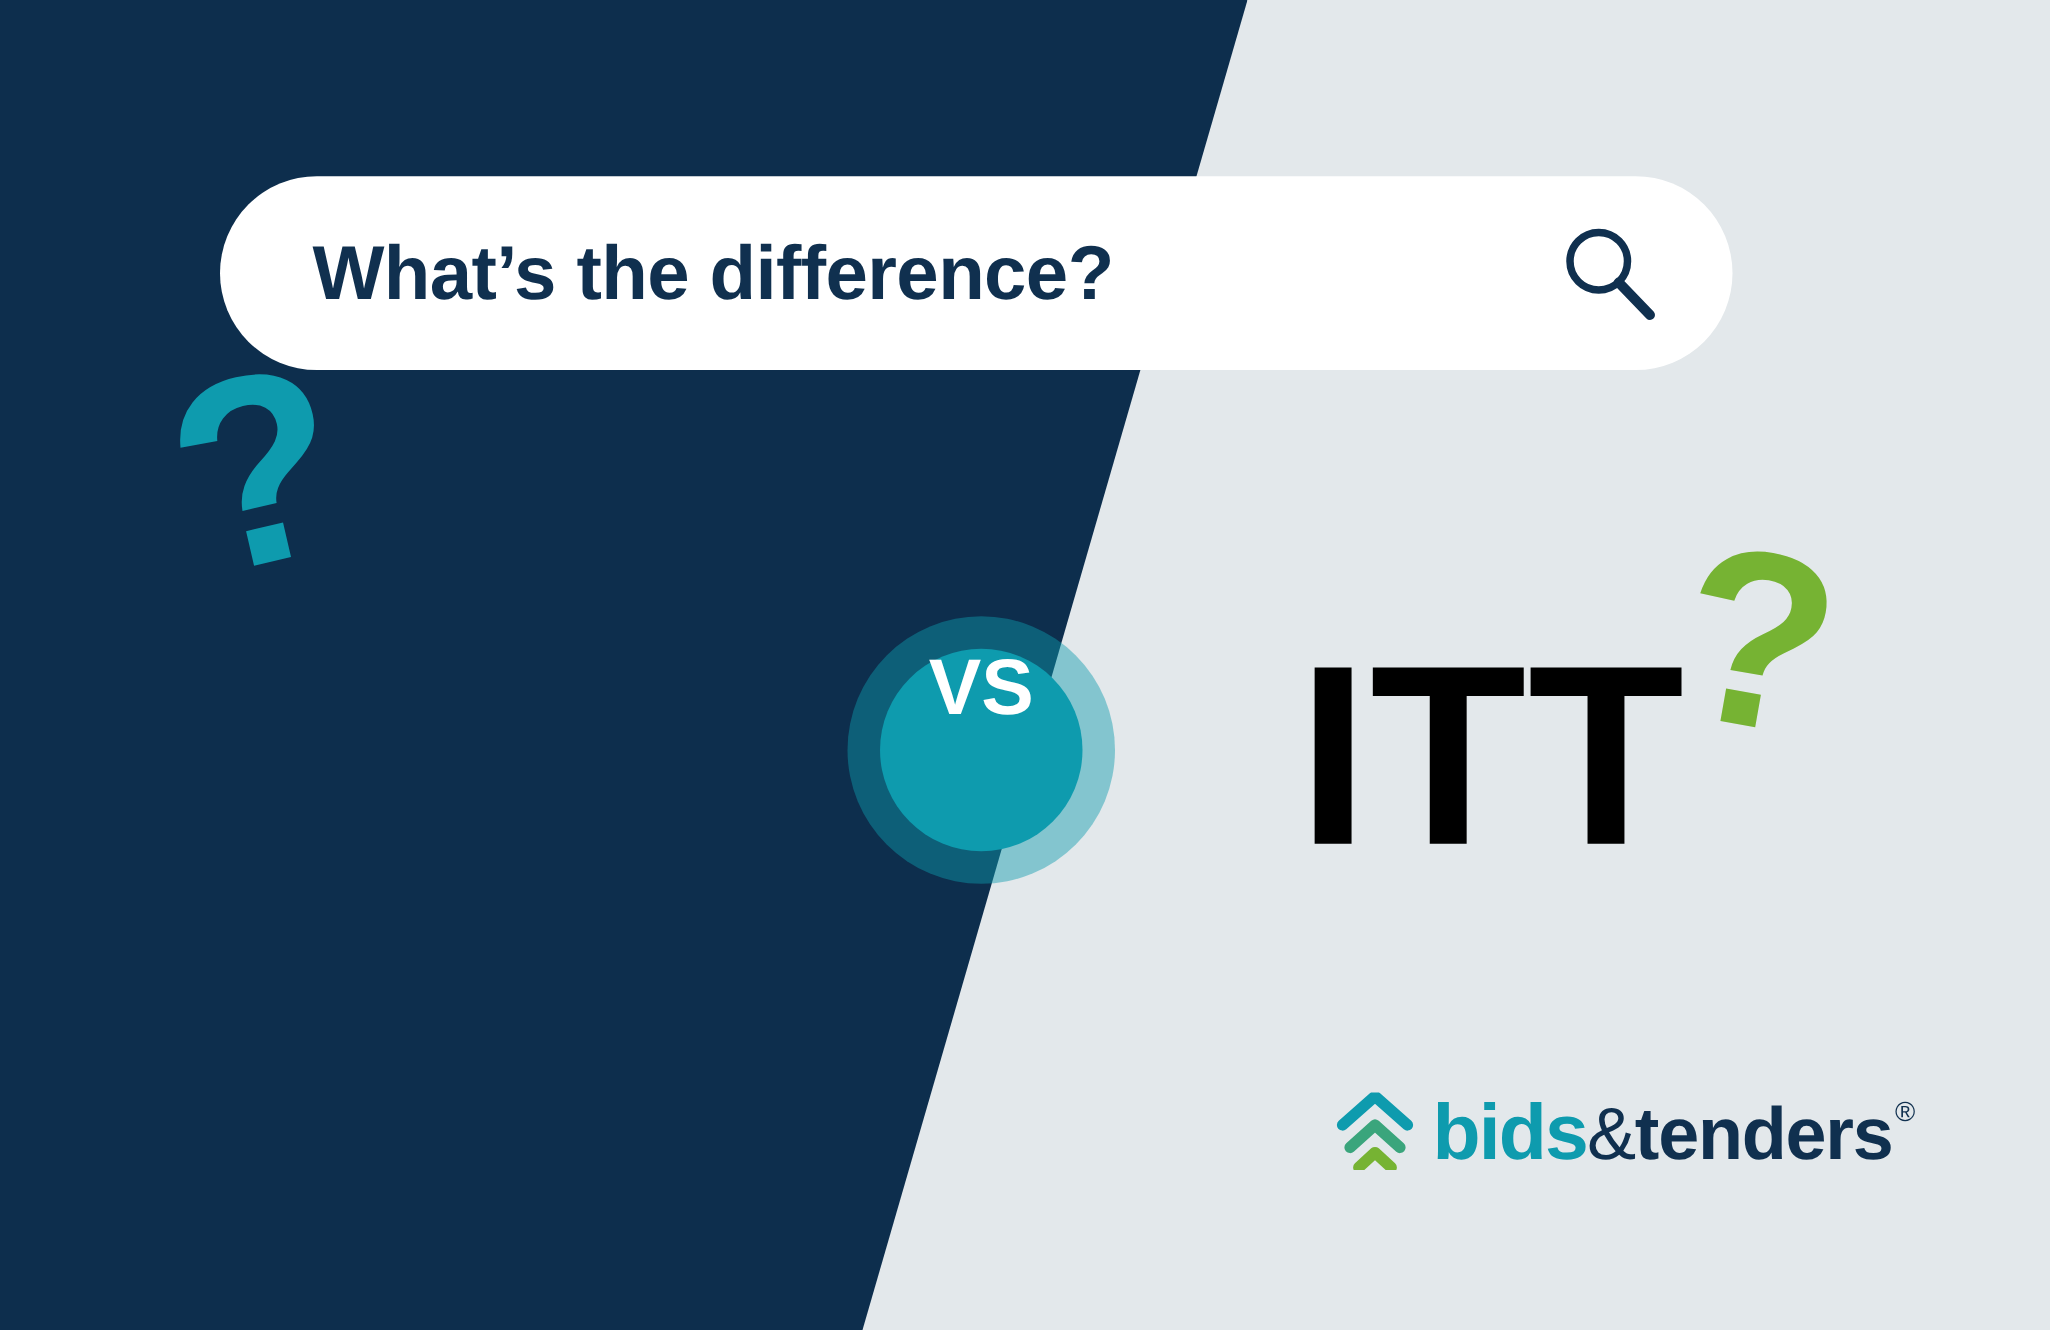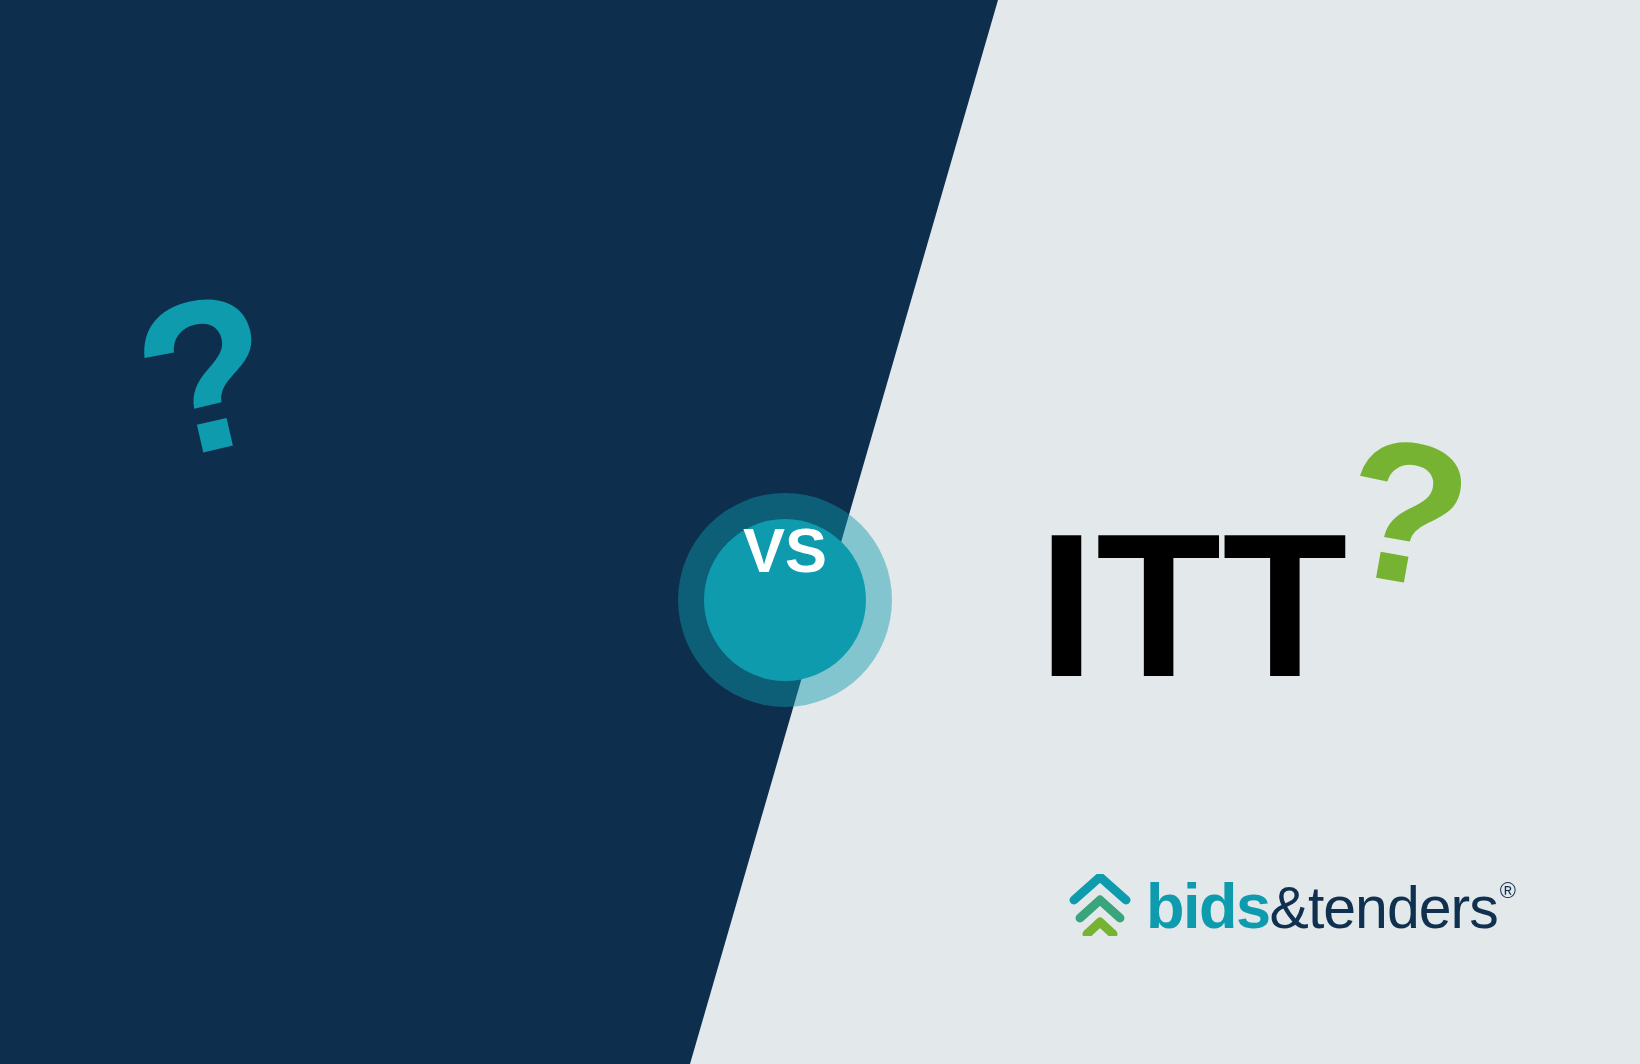--- a/index.html
+++ b/index.html
@@ -171,21 +171,21 @@
     letter-spacing: -1.5px;
   }
   .logo-amp {
     font-size: 59px;
     font-weight: 300;
     color: #10304f;
     letter-spacing: -1px;
   }
   .logo-tenders {
     font-size: 59px;
-    font-weight: 400;
+    font-weight: 700;
     color: #10304f;
     letter-spacing: -1px;
   }
   .logo-reg {
     font-size: 22px;
     font-weight: 400;
     color: #10304f;
     position: relative;
     top: -30px;
     left: 2px;
@@ -196,20 +196,27 @@
 
 <div id="canvas">
 
   <div class="bg-light"></div>
   <div class="bg-dark"></div>
 
   <div class="qmark qmark-teal">?</div>
 
   <div class="qmark qmark-green">?</div>
 
+  <div class="search-bar">
+    <div class="search-text" title="What’s the difference?">What’s the difference?</div>
+    <svg class="search-icon" viewBox="0 0 78 78" aria-hidden="true">
+      <circle cx="31" cy="29" r="23" fill="none" stroke="#10304f" stroke-width="6"></circle>
+      <line x1="47" y1="46" x2="72" y2="72" stroke="#10304f" stroke-width="8" stroke-linecap="round"></line>
+    </svg>
+  </div>
 
 
   <div class="vs-wrap">
     <div class="vs-ring"></div>
     <div class="vs-core">
       <span class="vs-label">VS</span>
     </div>
   </div>
 
   <div class="acronym acronym-right">ITT</div>

